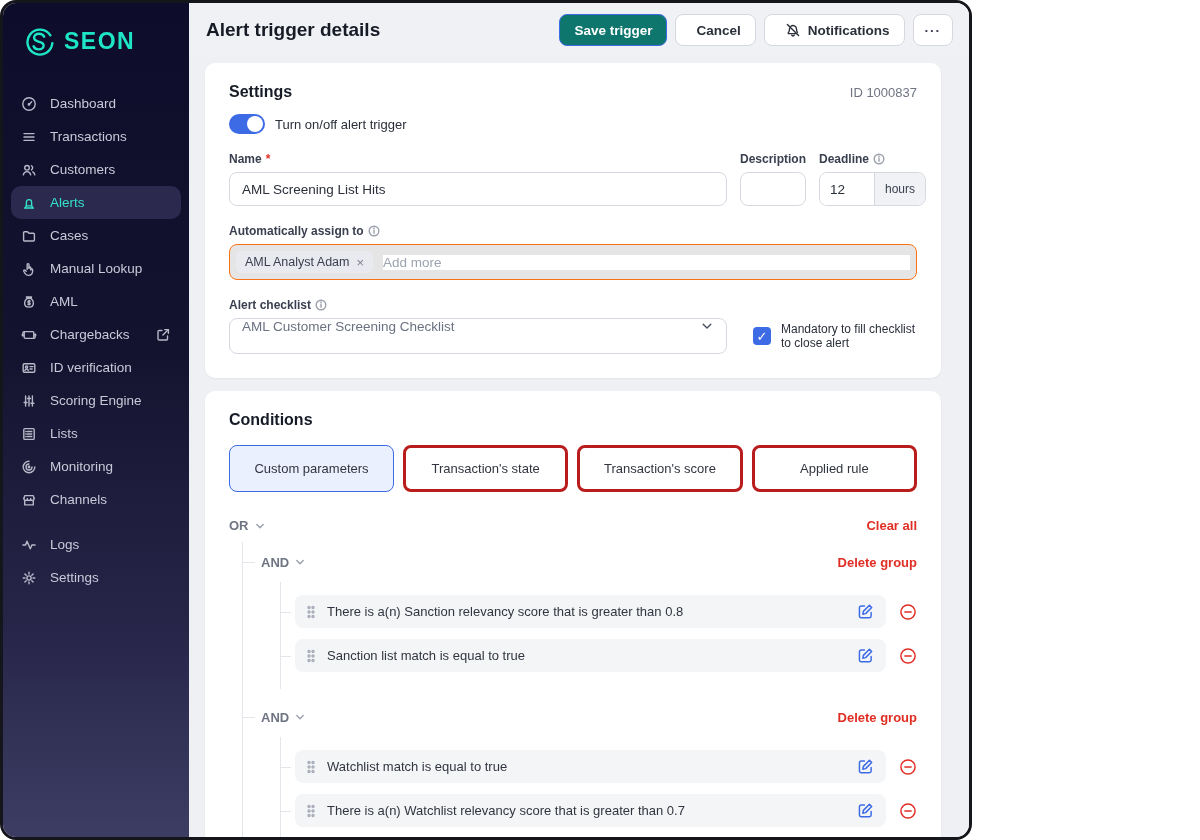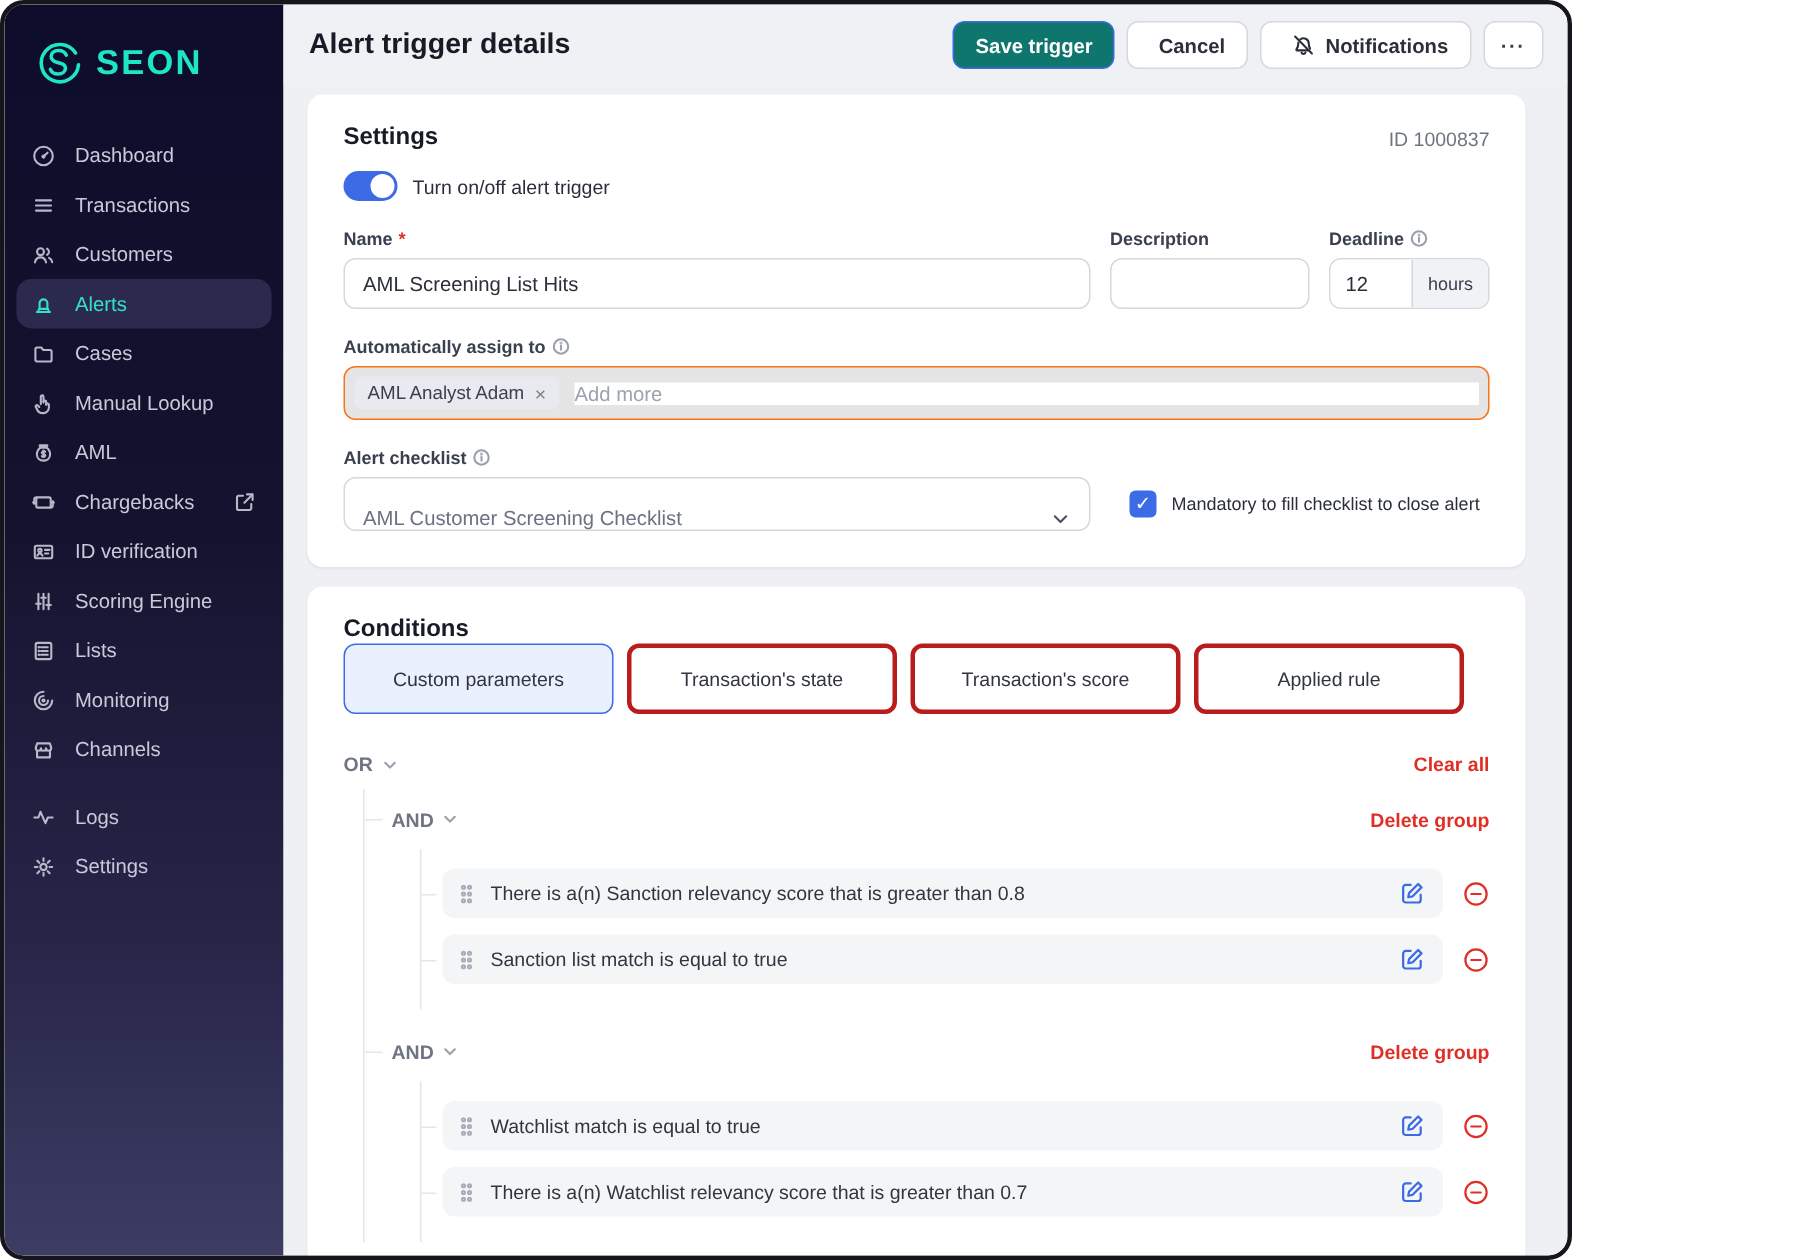--- a/index.html
+++ b/index.html
@@ -1,20 +1,20 @@
 <!DOCTYPE html>
 <html><head>
 <meta charset="utf-8">
 <title>Alert trigger details</title>
 <style>
   * { box-sizing: border-box; margin: 0; padding: 0; }
   html,body { background:#fff; }
   body { font-family: "Liberation Sans", "DejaVu Sans", sans-serif; color:#2A2F3A; -webkit-font-smoothing: antialiased; }
 
-  .frame { width:1048px; height:840px; border:3px solid #15151c; border-radius:16px; overflow:hidden; display:flex; background:#EFF0F4; }
+  .frame { width:972px; height:840px; border:3px solid #15151c; border-radius:16px; overflow:hidden; display:flex; background:#EFF0F4; }
 
   
   .sidebar { width:186px; flex:0 0 186px; background:linear-gradient(180deg,#0D0C2A 0%,#14132F 42%,#262548 74%,#3D3C63 100%); color:#C9CAD9; display:flex; flex-direction:column; padding:22px 8px 12px 8px; }
   .logo { display:flex; align-items:center; gap:9px; margin:0 0 30px 12px; }
   .logo-mark { width:32px; height:32px; }
   .logo-text { color:#1EE5C5; font-size:23px; font-weight:700; letter-spacing:1.5px; }
   .nav-item { display:flex; align-items:center; gap:13px; height:33px; padding:0 10px; border-radius:10px; font-size:13.5px; cursor:pointer; color:#C9CAD9; }
   .nav-item .ic { width:16px; height:16px; flex:0 0 16px; opacity:.9; }
   .nav-item.active { background:#2B2A4E; color:#35E0C5; }
   .nav-item.active .ic { opacity:1; }
@@ -59,31 +59,31 @@
   .deadline-wrap { display:flex; height:34px; border:1px solid #D5D8DF; border-radius:8px; overflow:hidden; background:#fff; }
   .deadline-wrap input { flex:1; min-width:0; border:none; padding:0 10px; font-size:13.5px; color:#2A2F3A; font-family:inherit; outline:none; }
   .deadline-unit { display:flex; align-items:center; padding:0 10px; background:#F1F2F5; border-left:1px solid #D5D8DF; font-size:12px; color:#3A4050; }
 
   .tag-input { margin-top:0; height:36px; border:1px solid #f97316; border-radius:8px; background:#e5e5e5; display:flex; align-items:center; padding:16px 6px; gap:10px; }
   .chip { display:inline-flex; align-items:center; gap:7px; background:#E9EAEF; border-radius:6px; padding:4px 9px; font-size:12.5px; color:#3A4050; }
   .chip-x { color:#7A8090; cursor:pointer; font-size:13px; line-height:1; }
   .tag-input input { border:none; outline:none; flex:1; font-size:13.5px; font-family:inherit; color:#2A2F3A; }
   .tag-input input::placeholder { color:#9CA3B0; }
 
-  .select-box { width:498px; flex:0 0 498px; height:36px; border:1px solid #D5D8DF; border-radius:8px; background:#fff; display:flex; align-items:flex-end; padding:0 12px; cursor:pointer; }
+  .select-box { width:498px; flex:0 0 498px; height:36px; border:1px solid #D5D8DF; border-radius:8px; background:#fff; display:flex; align-items:flex-start; padding:0 12px; cursor:pointer; }
   .select-box .sel-text { flex:1; font-size:13.5px; color:#6A7180; }
   .chev { width:14px; height:14px; color:#4A5060; }
 
   .check-row { display:flex; align-items:center; gap:10px; margin-left:13px; }
   .checkbox { width:18px; height:18px; border-radius:4px; background:#3D6BE5; position:relative; cursor:pointer; flex:0 0 18px; }
   .checkbox::after { content:"✓"; position:absolute; inset:0; color:#fff; font-size:13px; font-weight:700; display:flex; align-items:center; justify-content:center; }
   .check-label { font-size:12px; color:#2A2F3A; }
 
   
-  .tabs { display:flex; gap:9px; }
+  .tabs { display:flex; gap:9px; margin-top:16px; }
   .tab { width:180px; height:47px; border:3px solid #b91c1c; border-radius:8px; background:#fff; display:flex; align-items:center; justify-content:center; font-size:13px; color:#30353F; cursor:pointer; font-family:inherit; }
   .tab.active { border:1.5px solid #3D6BE5; background:#EAF0FD; }
 
   .builder { margin-top:26px; }
   .op-row { display:flex; align-items:center; }
   .op-select { display:inline-flex; align-items:center; gap:5px; background:none; border:none; font-family:inherit; font-size:13px; color:#6F7482; font-weight:600; cursor:pointer; }
   .op-select .chev { width:12px; height:12px; color:#9AA0AC; }
   .spacer { flex:1; }
   .link { background:none; border:none; font-family:inherit; font-size:13px; font-weight:600; cursor:pointer; }
   .link.danger { color:#E02E24; }

